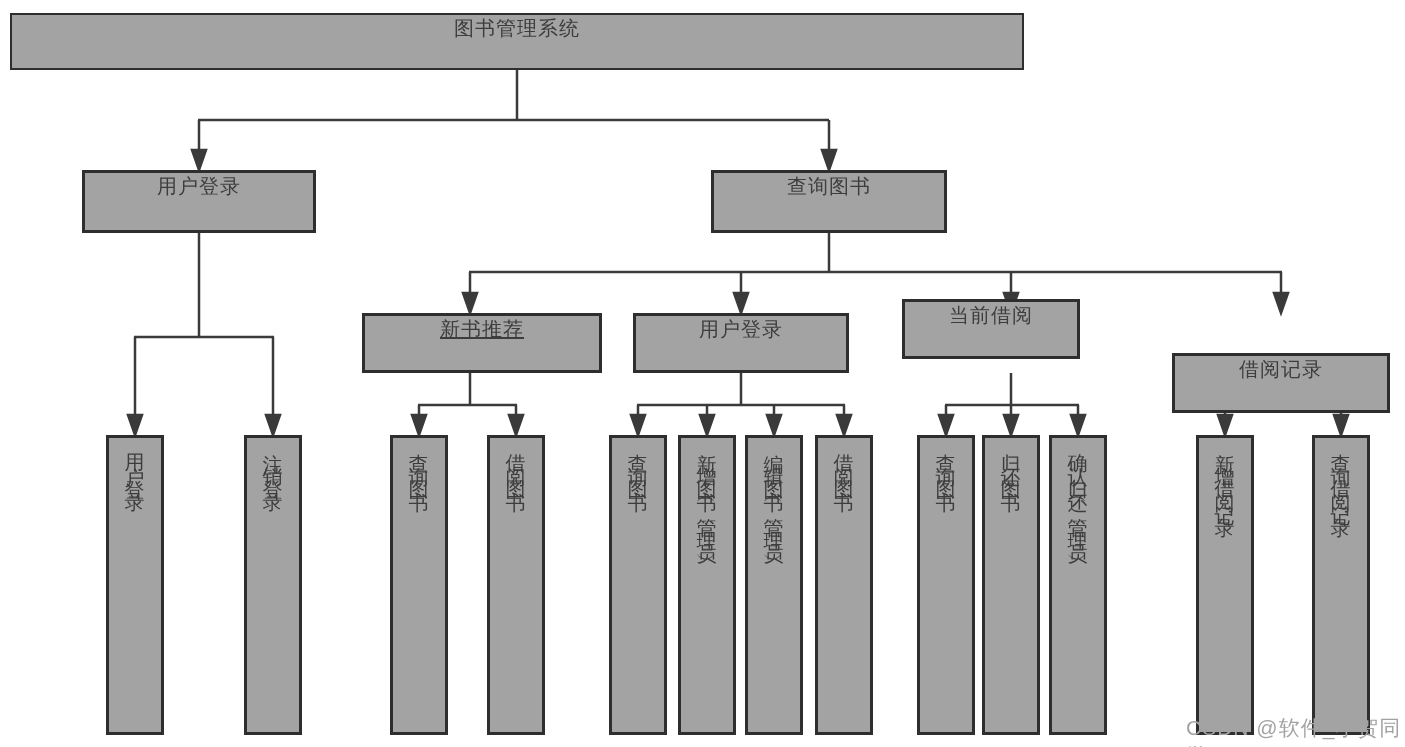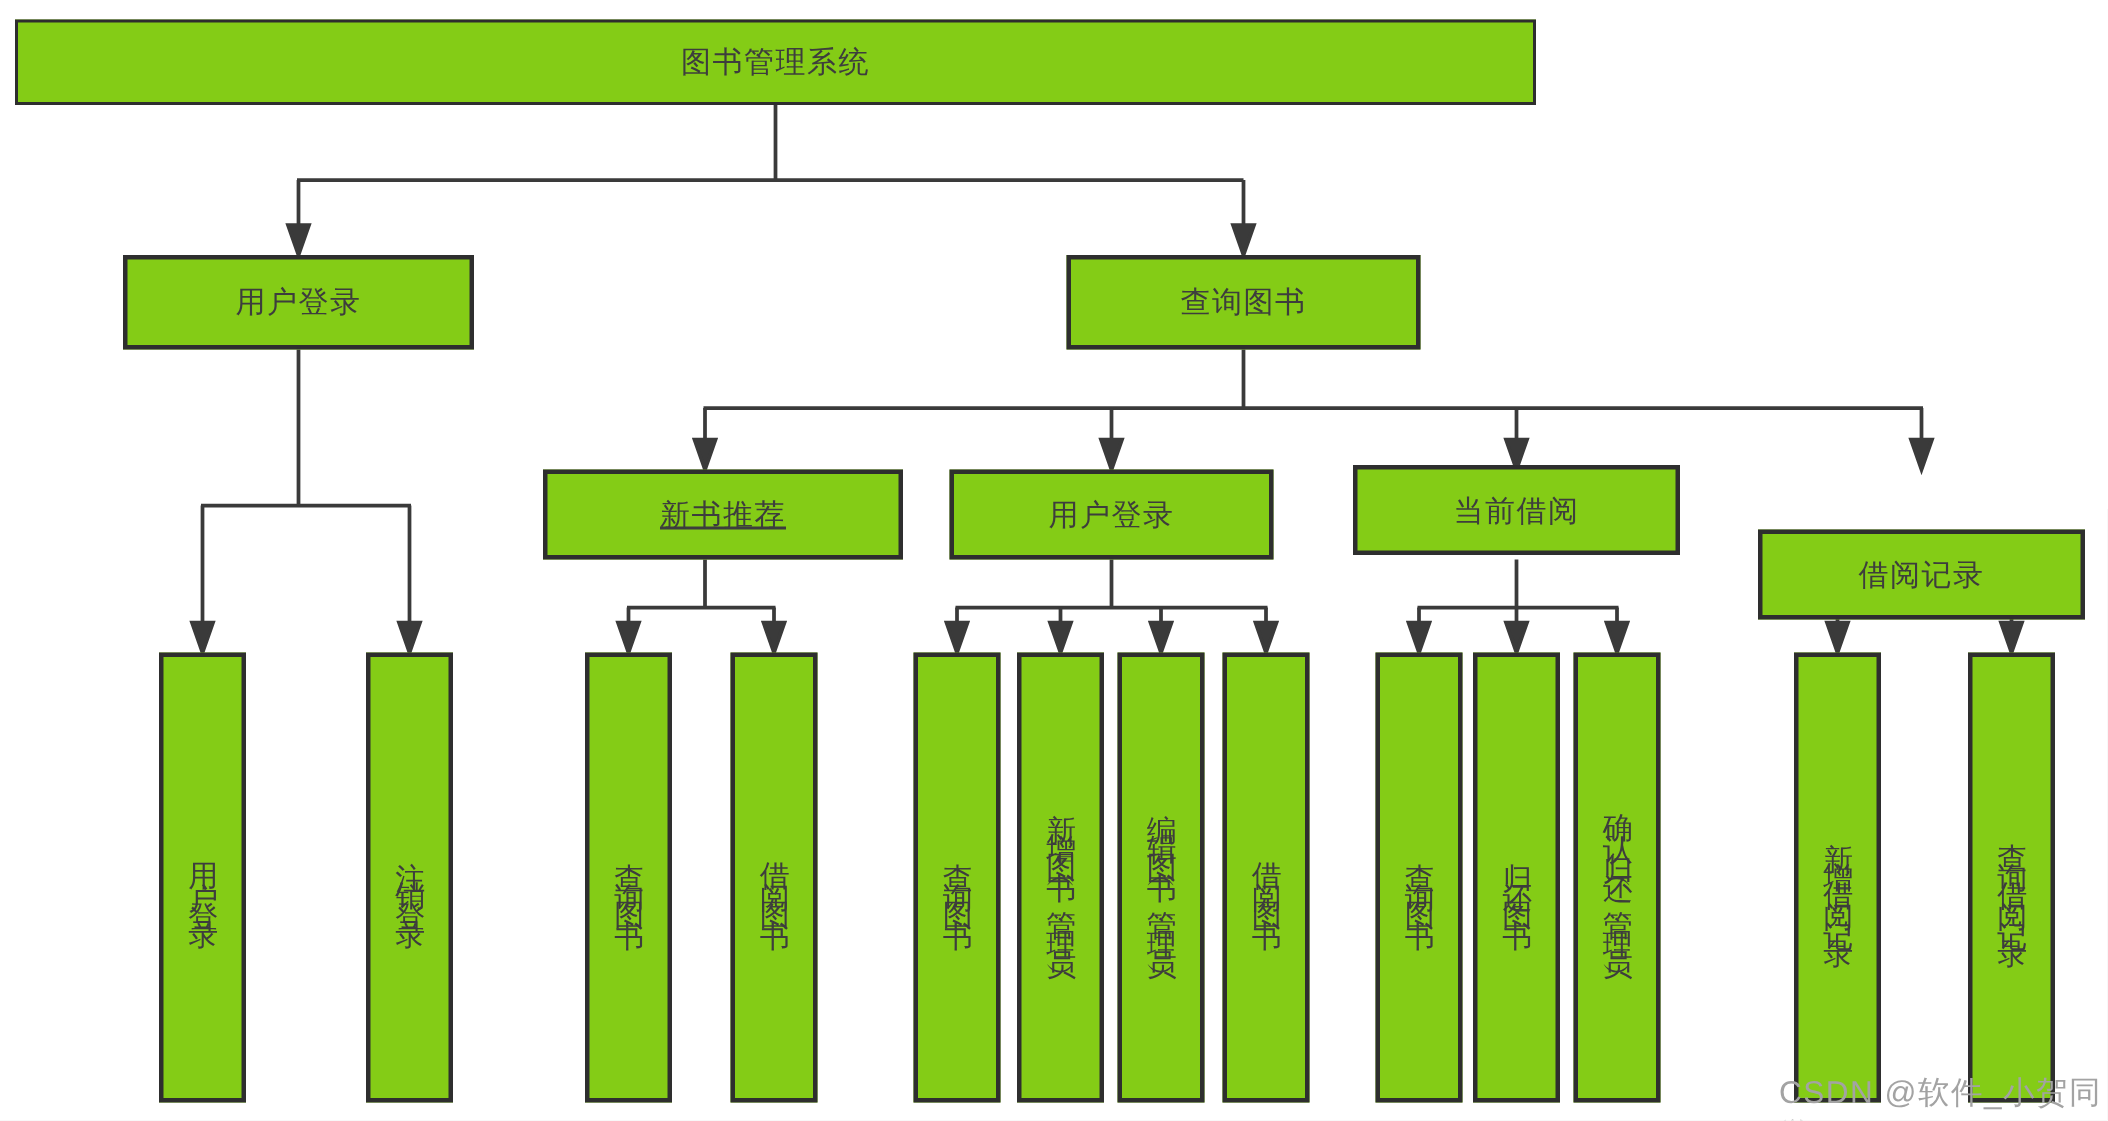--- a/index.html
+++ b/index.html
@@ -15,22 +15,22 @@
     width:1405px;height:747px;
     background:var(--bg);
     font-family:"Liberation Sans","DejaVu Sans",sans-serif;
     overflow:hidden;
   }
   .connectors{position:absolute;left:0;top:0;width:1405px;height:747px;}
   .node{
     position:absolute;
     box-sizing:border-box;
     border:3px solid var(--border);
-    background:#84cc16;
-    display:flex;align-items:center;justify-content:center;
+    background:#a3a3a3;
+    display:flex;align-items:flex-start;justify-content:center;
     color:var(--text);
     font-size:20px;
     letter-spacing:1px;
     z-index:2;
   }
   .node.root{border-width:2px;}
   .vtext{
     writing-mode:vertical-rl;
     text-orientation:mixed;
     font-size:20px;
@@ -125,21 +125,21 @@
   <div class="node" style="left:711px;top:170px;width:236px;height:63px;">
     <span>查询图书</span>
   </div>
 
   <div class="node" style="left:362px;top:313px;width:240px;height:60px;text-decoration:underline;">
     <span>新书推荐</span>
   </div>
   <div class="node" style="left:633px;top:313px;width:216px;height:60px;">
     <span>用户登录</span>
   </div>
-  <div class="node" style="left:902px;top:310px;width:218px;height:60px;">
+  <div class="node" style="left:902px;top:299px;width:178px;height:60px;">
     <span>当前借阅</span>
   </div>
   <div class="node" style="left:1172px;top:313px;width:218px;height:60px;margin-top:40px;">
     <span>借阅记录</span>
   </div>
 
   <div class="node" style="left:106px;top:435px;width:58px;height:300px;">
     <span class="vtext">用户登录</span>
   </div>
   <div class="node" style="left:244px;top:435px;width:58px;height:300px;">

